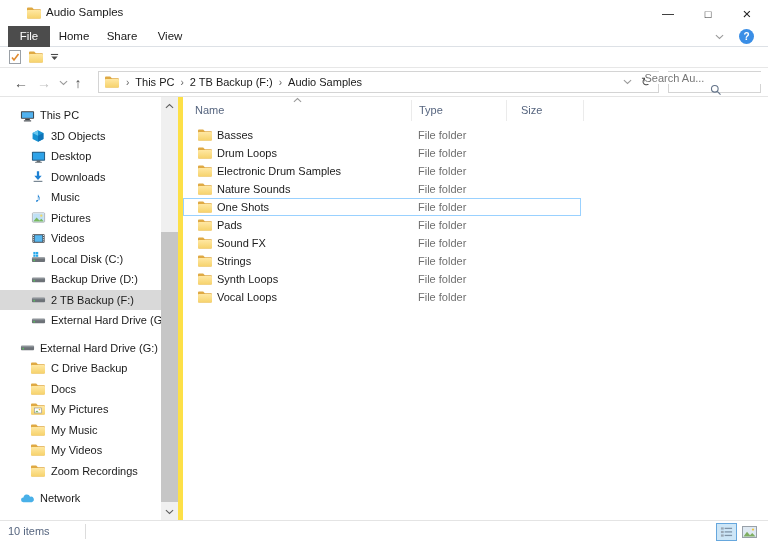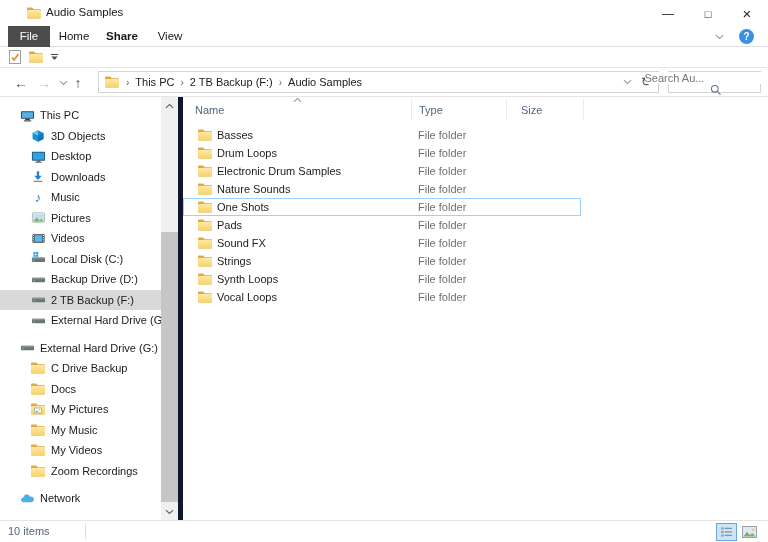--- a/index.html
+++ b/index.html
@@ -1,17 +1,17 @@
 <!DOCTYPE html>
 <html><head>
 <meta charset="utf-8">
 <style>
   html,body{margin:0;padding:0;background:#ddd;}
   *{box-sizing:border-box;font-family:"Liberation Sans",sans-serif;}
-  #window{position:relative;width:768px;height:542px;background:#0f172a;overflow:hidden;
+  #window{position:relative;width:768px;height:542px;background:#fde047;overflow:hidden;
           box-shadow:inset 0 0 0 1px #a9a9a9;}
   
   #titlebar{position:absolute;left:0;top:0;width:768px;height:26px;background:#fff;}
   #title-icon{position:absolute;left:26px;top:5px;width:16px;height:16px;}
   #title-text{position:absolute;left:46px;top:6px;font-size:11.5px;color:#1a1a1a;}
   .winbtn{position:absolute;top:1px;width:40px;height:25px;display:flex;align-items:center;
           justify-content:center;color:#1f1f1f;cursor:default;}
   #btn-min{right:80px;font-size:12px;}
   #btn-max{right:40px;font-size:11px;}
   #btn-close{right:1px;font-size:15px;}
@@ -107,21 +107,21 @@
     <div class="winbtn" id="btn-close">×</div>
   </div>
 
   <div id="tabrow">
     <span id="ribbon-collapse"><svg width="9" height="6" viewBox="0 0 10 6">
           <path d="M1 1l4 3.6L9 1" stroke="#9b9b9b" stroke-width="1.2" fill="none"></path>
         </svg></span>
     <div id="help-btn">?</div>
   <div class="tab active" style="left: 8px; width: 42px;">File</div>
       <div class="tab" style="left: 50px; width: 48px;">Home</div>
-      <div class="tab" style="left: 98px; width: 48px; font-weight: bold;">Share</div>
+      <div class="tab" style="left: 98px; width: 48px;">Share</div>
       <div class="tab" style="left: 146px; width: 48px;">View</div>
     </div>
 
   <div id="qat">
     <span id="qat-props"><svg width="14" height="16" viewBox="0 0 14 16">
           <rect x="1.5" y="1.5" width="11" height="13" fill="#fff" stroke="#9aa0a6"></rect>
           <path d="M4 8.5 6 11l4.5-6" stroke="#e08a2e" stroke-width="1.6" fill="none"></path>
         </svg></span>
     <span id="qat-folder"><svg width="16" height="16" viewBox="0 0 16 16">
           <path d="M1 3.4c0-.5.4-.9.9-.9h4.3l1.6 1.8h6.3c.5 0 .9.4.9.9v7.4c0 .5-.4.9-.9.9H1.9c-.5 0-.9-.4-.9-.9z" fill="#dfa943"></path>

